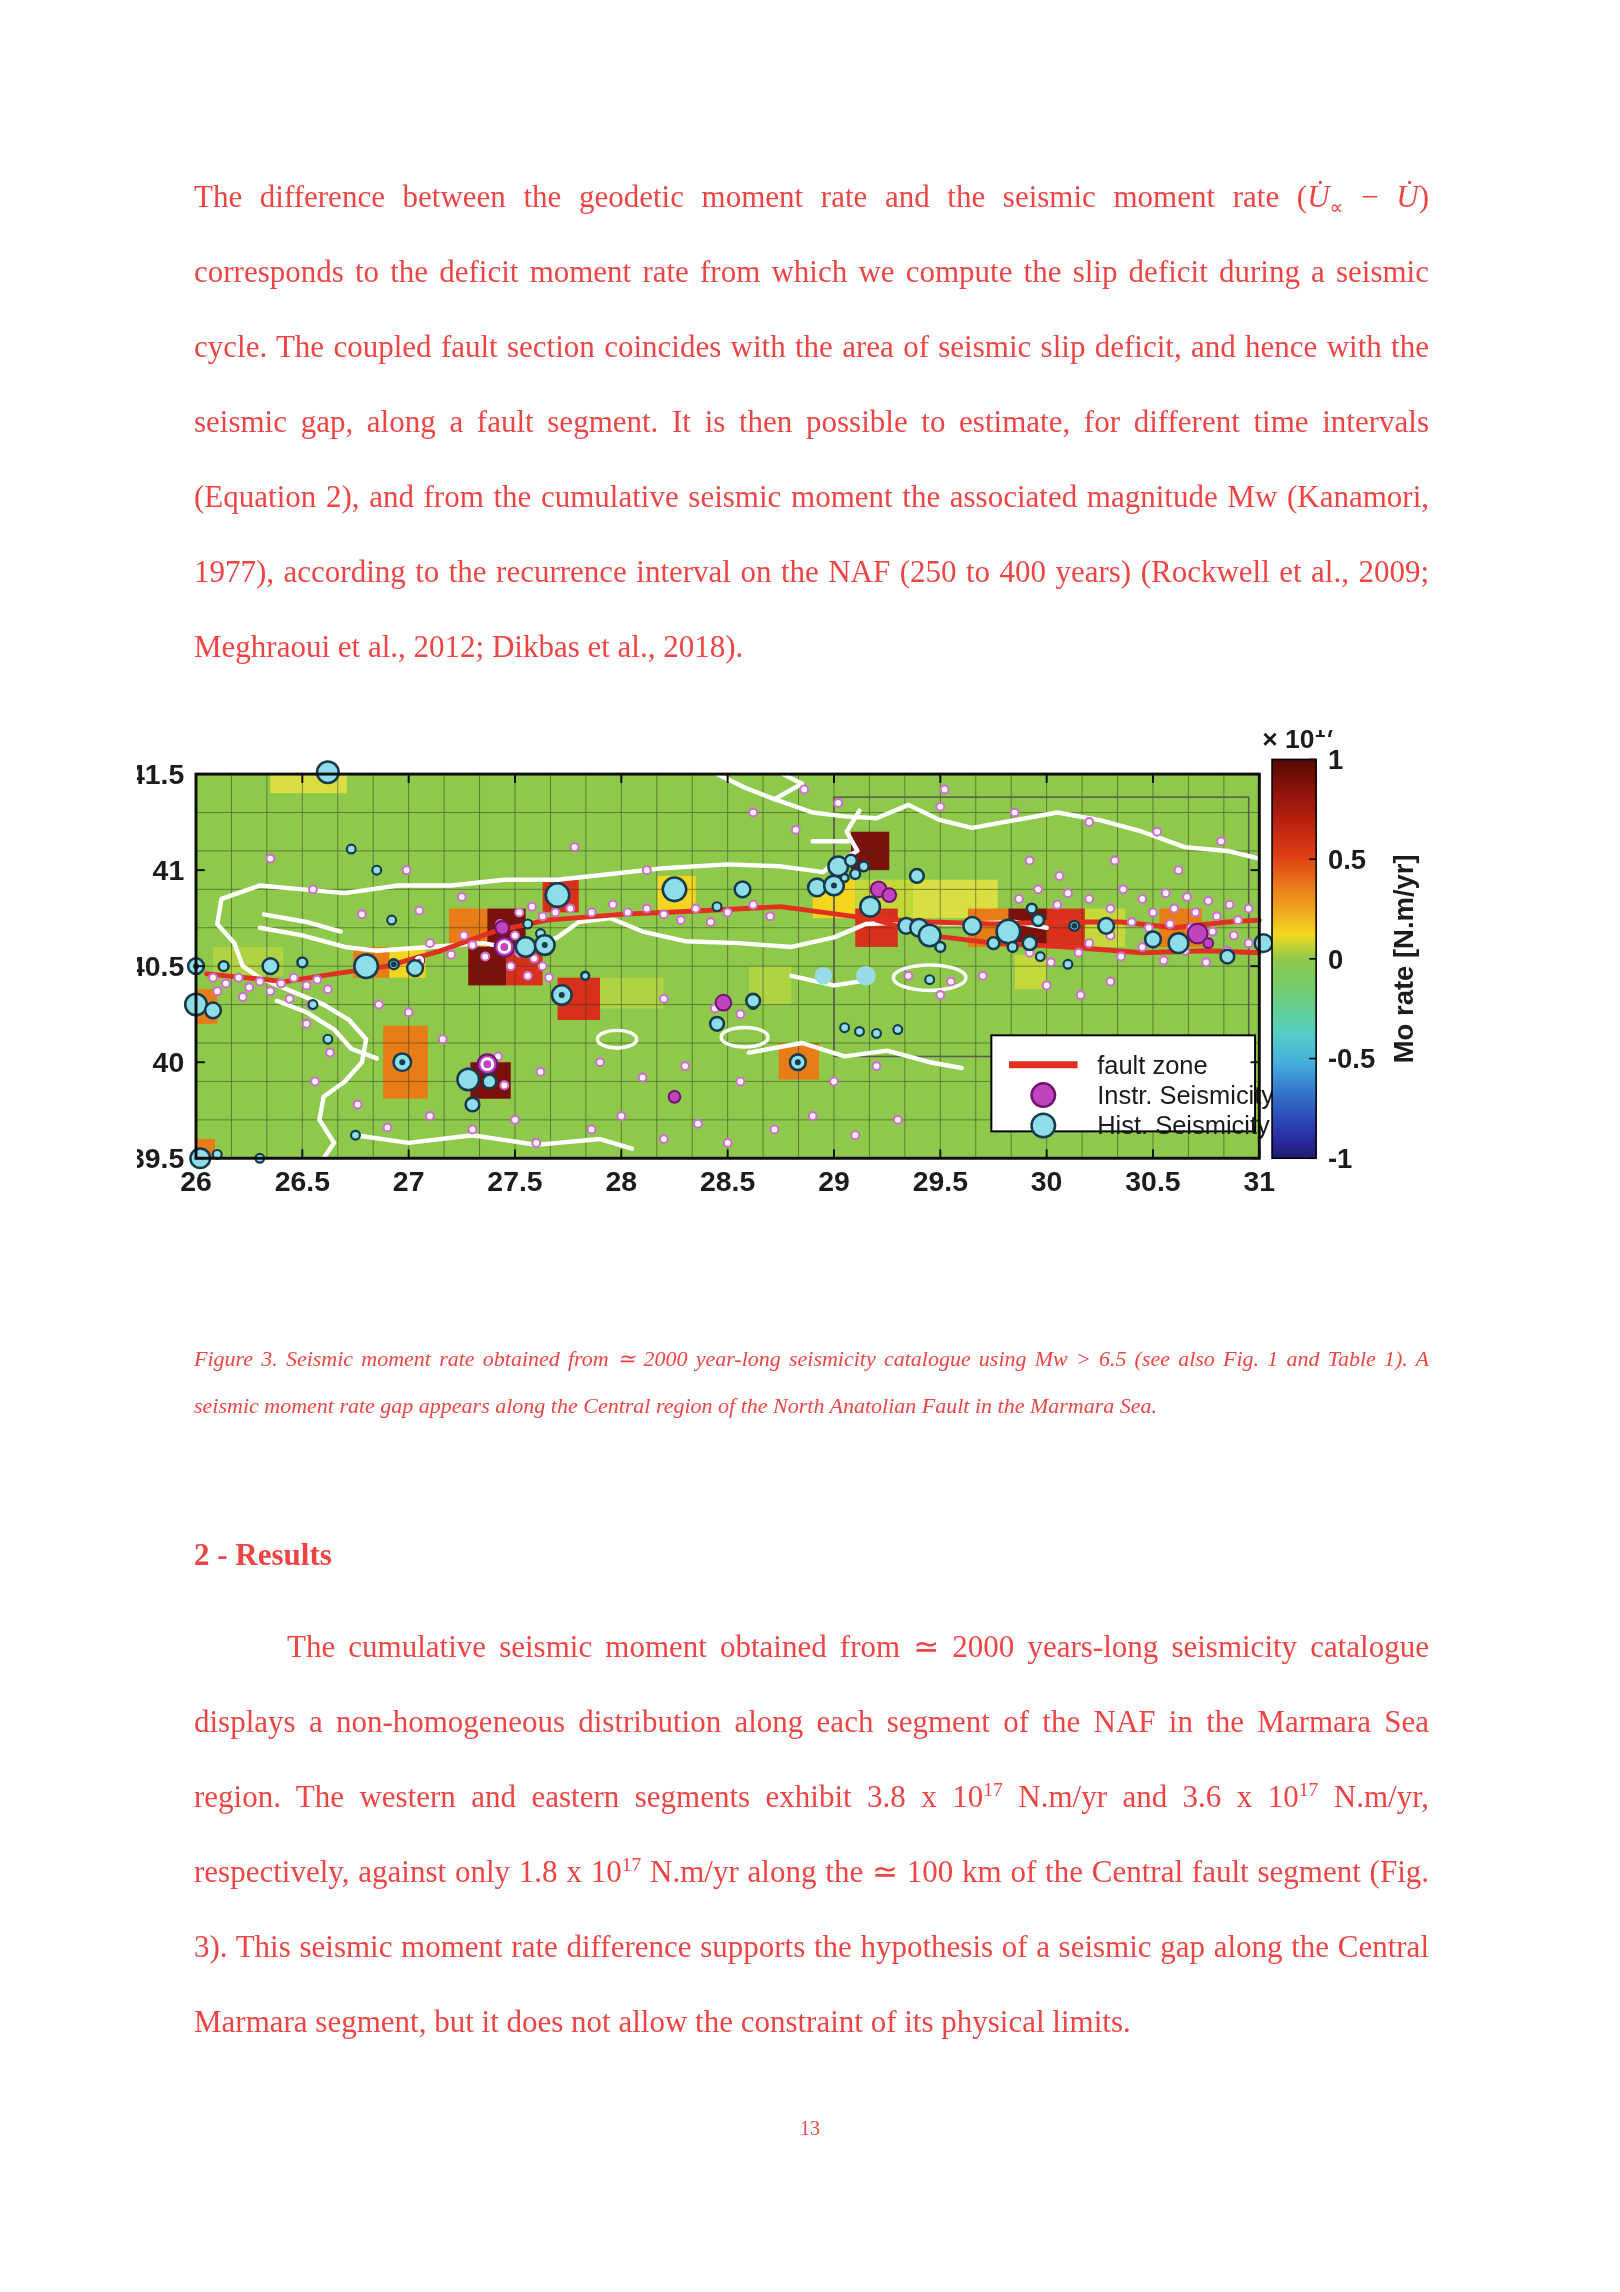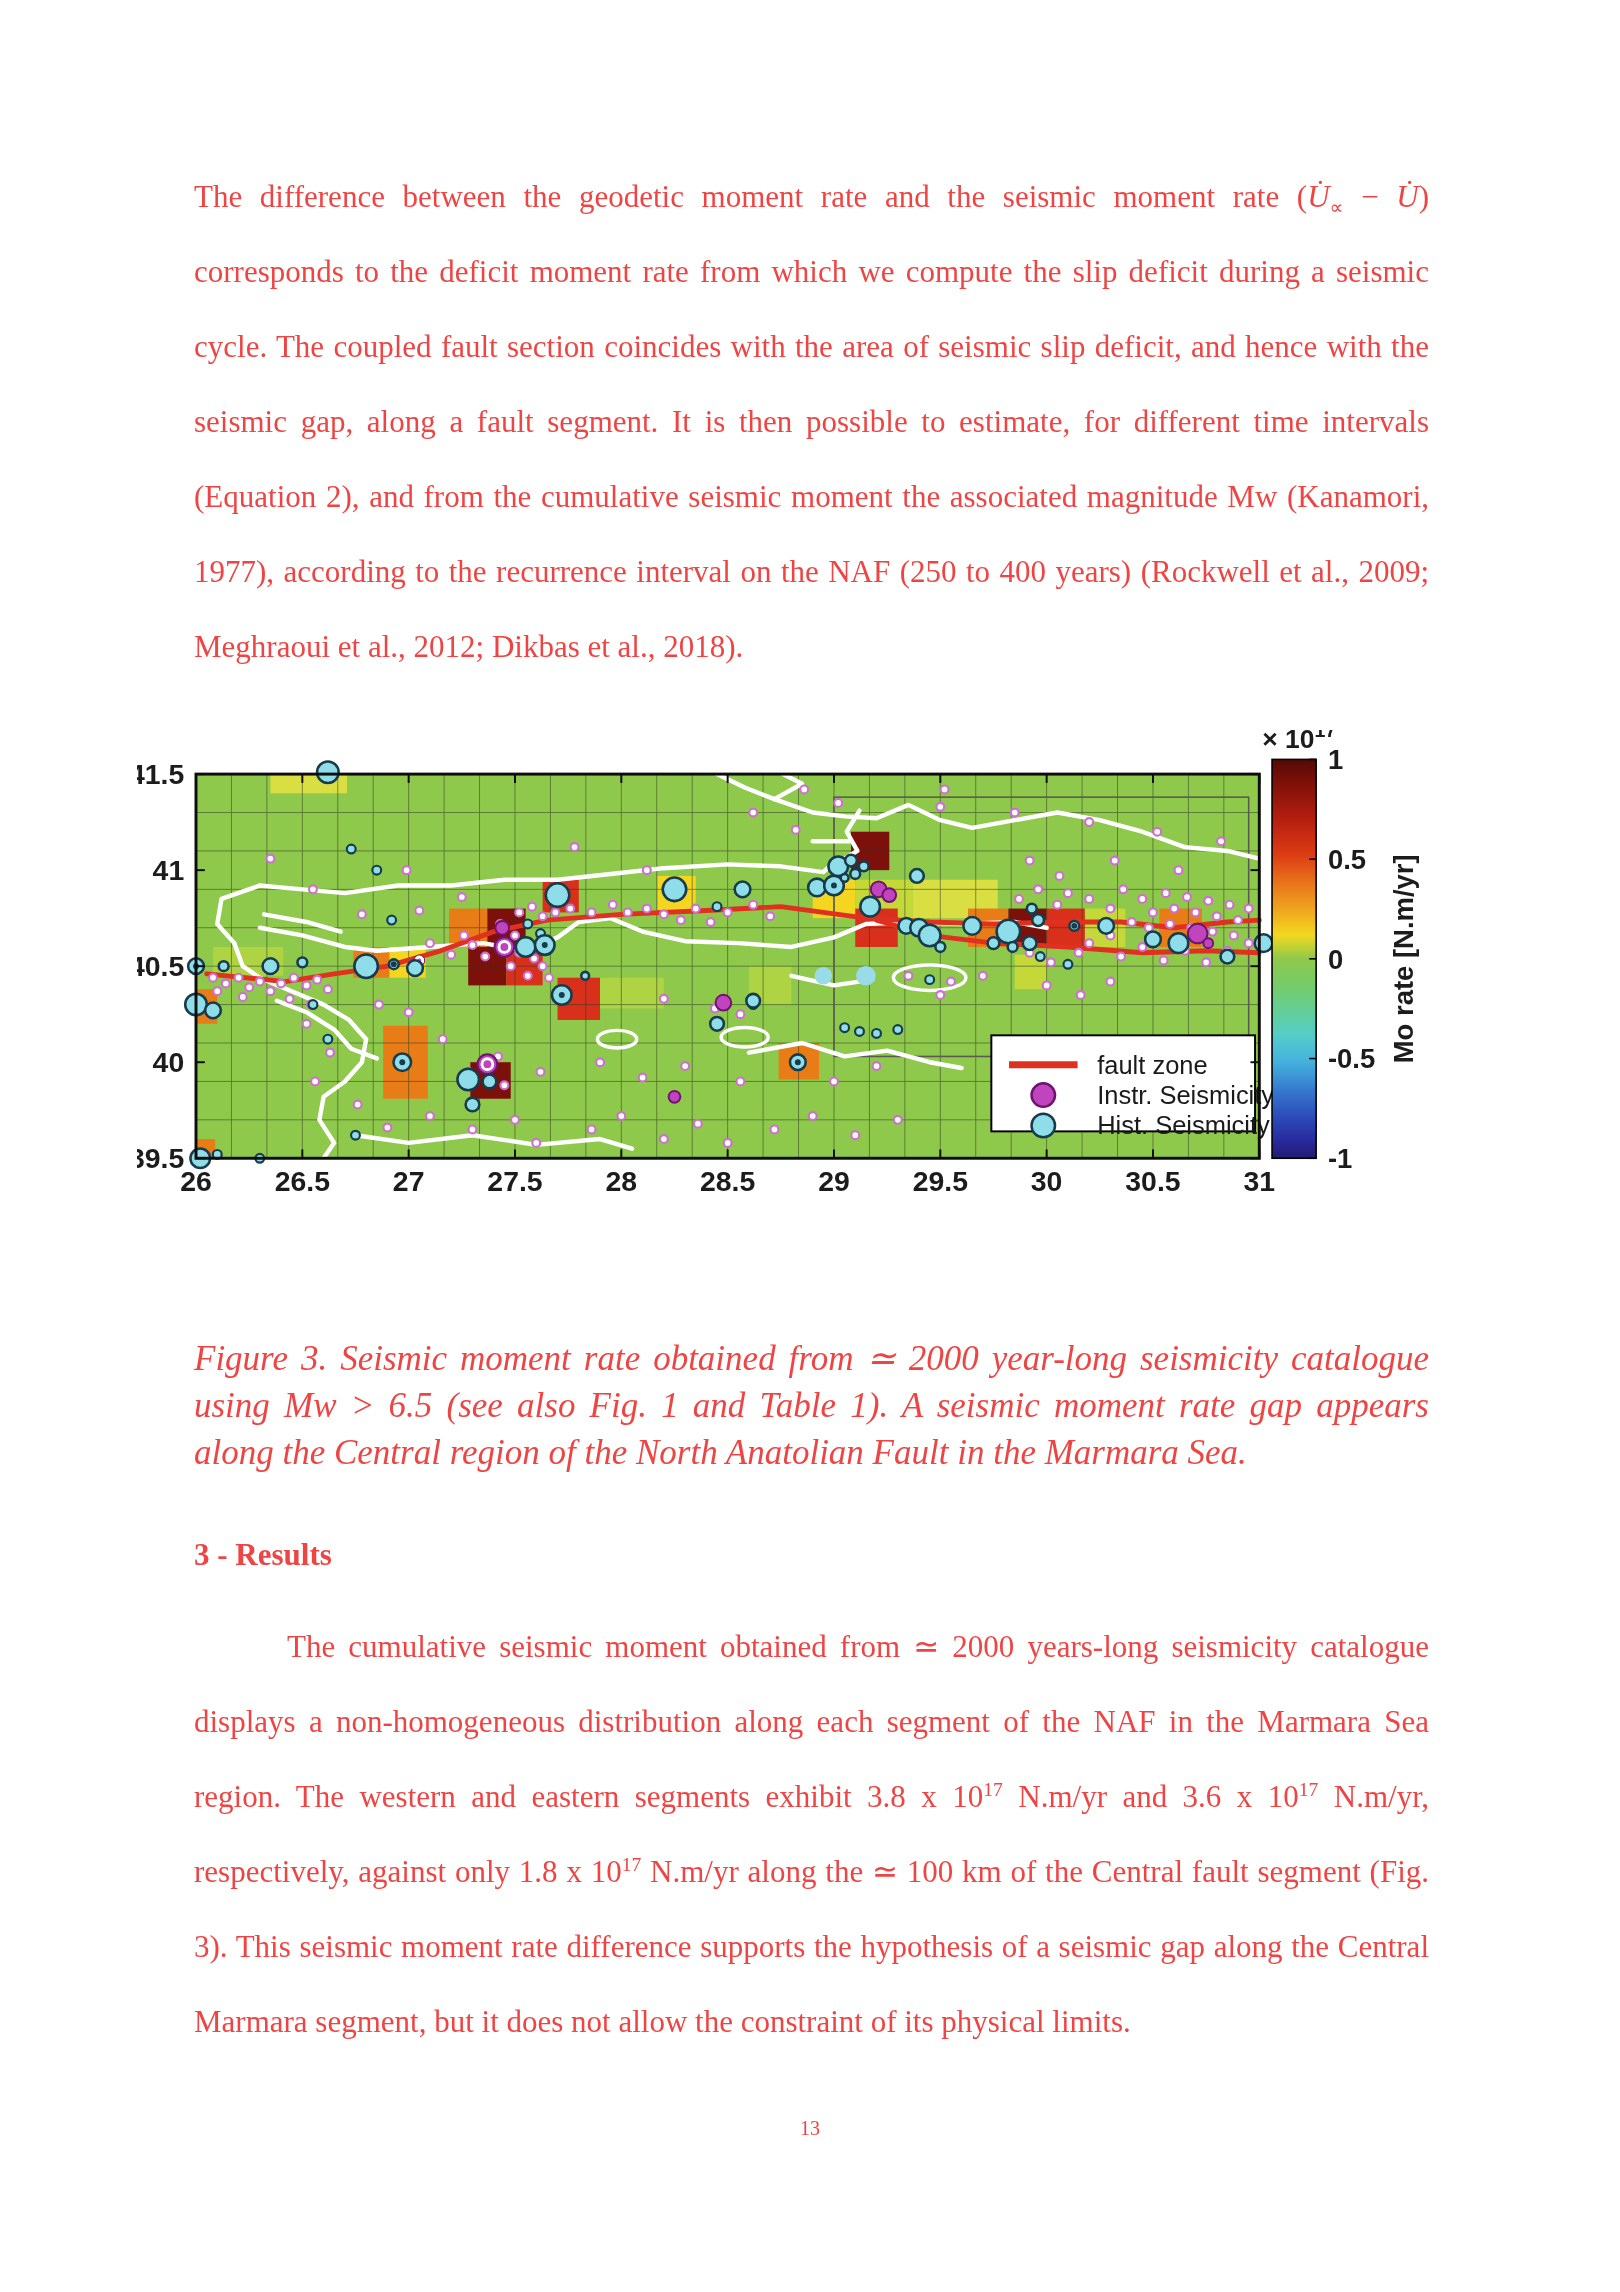--- a/index.html
+++ b/index.html
@@ -4,21 +4,21 @@
 <style>
   html,body{margin:0;padding:0;background:#ffffff;}
   .page{position:relative;width:1620px;height:2293px;background:#ffffff;overflow:hidden;
         font-family:"Liberation Serif",serif;color:#ef4444;}
   .para{position:absolute;left:194px;width:1235px;font-size:31px;line-height:75px;
         text-align:justify;margin:0;}
   .para sup{font-size:19.6px;line-height:0;vertical-align:super;}
   .para sub{font-size:19.6px;line-height:0;vertical-align:sub;}
   .para i{font-style:italic;}
   .para2{text-indent:93px;}
-  .caption{position:absolute;left:194px;width:1235px;font-size:35px;line-height:47px;
+  .caption{position:absolute;left:194px;width:1235px;font-size:22px;line-height:47px;
         font-style:italic;text-align:justify;margin:0;}
   .heading{position:absolute;left:194px;width:1235px;font-size:31px;font-weight:bold;margin:0;}
   .pagenum{position:absolute;left:0;width:100%;text-align:center;font-size:20px;}
   .figwrap{position:absolute;left:137px;top:730px;width:1294px;height:490px;margin:0;}
   svg text{font-family:"Liberation Sans",sans-serif;}
 </style>
 </head>
 <body>
 
 <div class="page">
@@ -464,19 +464,19 @@
           <line x1="1196" y1="437" x2="1203" y2="437" stroke="#000" stroke-width="1.6"></line>
           <text x="1215" y="447" font-size="28" font-weight="bold" fill="#1c1c1c">-1</text>
           <text x="1148" y="18" font-size="27" font-weight="bold" fill="#1c1c1c">× 10<tspan dy="-11" font-size="20">17</tspan></text>
           <text transform="translate(1302,233.5) rotate(-90)" text-anchor="middle" font-size="28" font-weight="bold" fill="#1c1c1c">Mo rate [N.m/yr]</text>
         </g>
       </svg>
   </figure>
 
   <p class="caption" style="top:1335px;">Figure 3. Seismic moment rate obtained from ≃ 2000 year-long seismicity catalogue using Mw &gt; 6.5 (see also Fig. 1 and Table 1). A seismic moment rate gap appears along the Central region of the North Anatolian Fault in the Marmara Sea.</p>
 
-  <h2 class="heading" style="top:1537px;">3 - Results</h2>
+  <h2 class="heading" style="top:1537px;">2 - Results</h2>
 
   <p class="para para2" style="top:1609px;"><span>The cumulative seismic moment obtained from ≃ 2000 years-long seismicity catalogue displays a non-homogeneous distribution along each segment of the NAF in the Marmara Sea region. The western and eastern segments exhibit 3.8 x 10</span><sup>17</sup><span> N.m/yr and 3.6 x 10</span><sup>17</sup><span> N.m/yr, respectively, against only 1.8 x 10</span><sup>17</sup><span> N.m/yr along the ≃ 100 km of the Central fault segment (Fig. 3). This seismic moment rate difference supports the hypothesis of a seismic gap along the Central Marmara segment, but it does not allow the constraint of its physical limits.</span></p>
 
   <div class="pagenum" style="top:2117px;">13</div>
 </div>
 
 
 </body></html>

